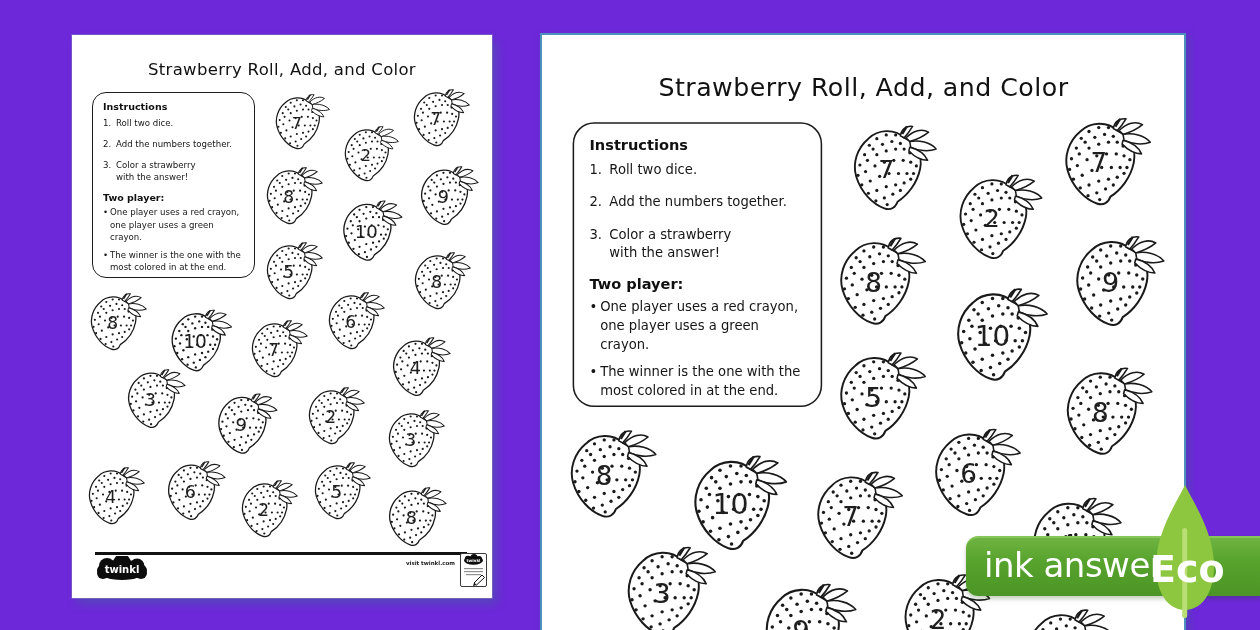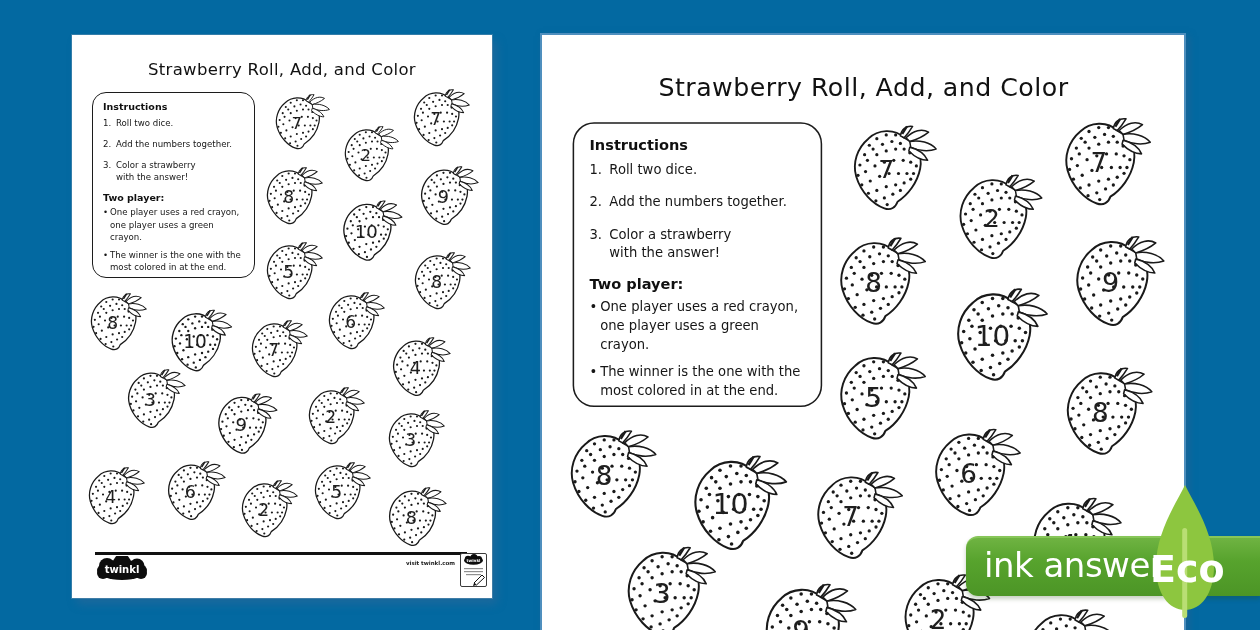--- a/index.html
+++ b/index.html
@@ -1,17 +1,17 @@
 <!DOCTYPE html>
 <html><head>
 <meta charset="utf-8">
 <style>
   * { margin:0; padding:0; box-sizing:border-box; }
   html,body { width:1260px; height:630px; font-family:"DejaVu Sans", sans-serif; }
-  #canvas { position:relative; width:1260px; height:630px; overflow:hidden; background:#0369a1; }
+  #canvas { position:relative; width:1260px; height:630px; overflow:hidden; background:#6d28d9; }
 
   
   .page { position:absolute; background:#fff; }
   .page-left {
     left:72px; top:35px; width:420px; height:563px;
     box-shadow:0 0 0 1px rgba(140,165,185,.35), 5px 6px 9px rgba(60,105,150,.45);
   }
   .page-right {
     left:540px; top:33px; width:646px; height:601px;
     border:2px solid #4f8fbe; overflow:hidden;

